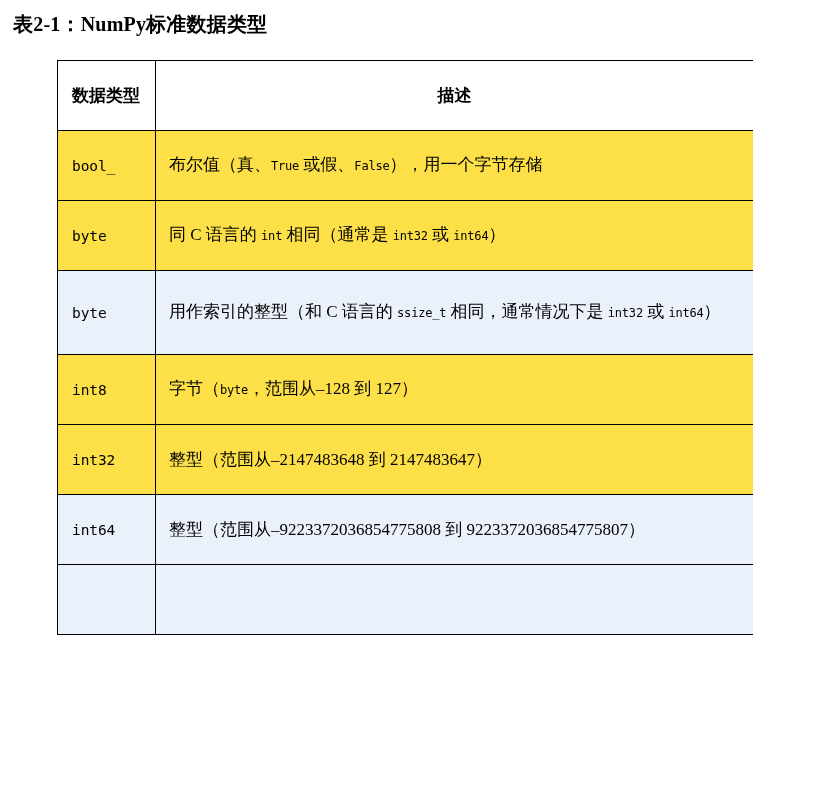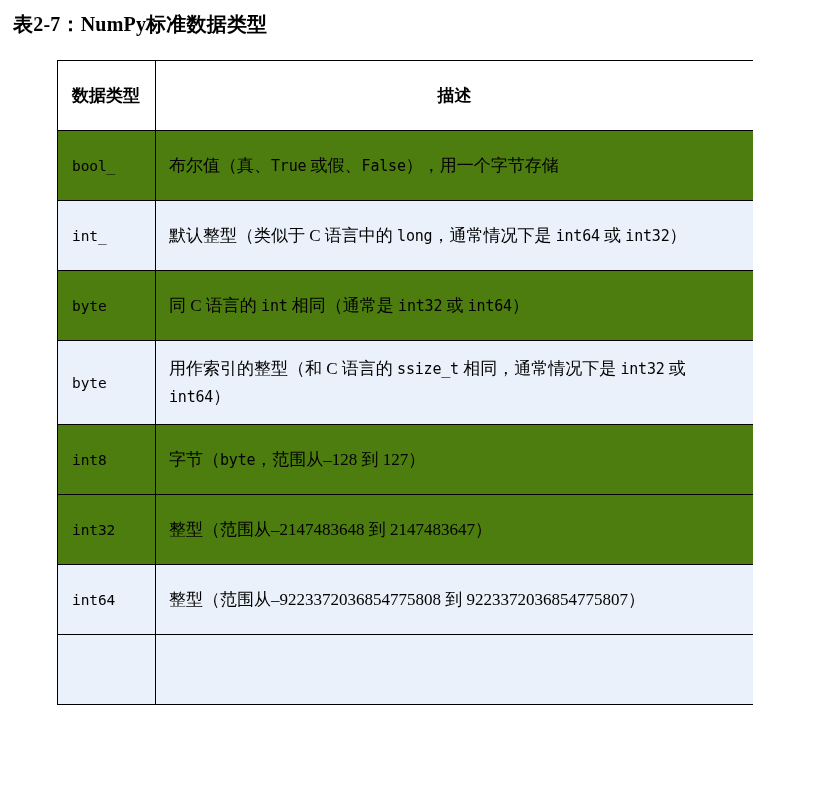--- a/index.html
+++ b/index.html
@@ -77,51 +77,51 @@
     padding: 0 14px;
   }
   .th-type   { text-align: left; }
   .th-desc   { text-align: center; }
 
   
   tr.dtype-row td { height: 69px; }
   tr.dtype-row.tall td { height: 83px; }
 
   tr.dtype-row.shade td { background: #eaf1fa; }
-  tr.dtype-row.plain td { background: #4d7c0f; }
+  tr.dtype-row.plain td { background: #fde047; }
 
   .cell-type {
     font-family: "DejaVu Sans Mono", "Liberation Mono", monospace;
     font-size: 14.5px;
     line-height: 20px;
     padding: 0 0 0 14px;
     text-align: left;
     letter-spacing: -0.1px;
   }
 
   .cell-desc {
     font-family: "Liberation Serif", "DejaVu Serif", serif;
     font-size: 17px;
     line-height: 27px;
     padding: 0 12px 0 13px;
     text-align: left;
   }
   .cell-desc code,
   .cell-desc .mono {
     font-family: "DejaVu Sans Mono", "Liberation Mono", monospace;
-    font-size: 15px;
+    font-size: 12px;
     letter-spacing: -0.2px;
   }
 </style>
 </head>
 <body>
 
 <div class="page">
 
-  <div class="table-caption">表2-7：NumPy标准数据类型</div>
+  <div class="table-caption">表2-1：NumPy标准数据类型</div>
 
   <div class="table-wrap">
     <table class="dtype-table">
       <colgroup>
         <col class="col-type">
         <col class="col-desc">
       </colgroup>
       <thead>
         <tr class="header-row">
           <th>
@@ -132,28 +132,20 @@
           </th>
         </tr>
       </thead>
       <tbody id="table-body">
           <tr class="dtype-row plain">
             <td>
               <div class="cell-type">bool_</div>
             </td>
             <td>
               <div class="cell-desc">布尔值（真、<span class="mono">True</span> 或假、<span class="mono">False</span>），用一个字节存储</div>
-            </td>
-          </tr>
-          <tr class="dtype-row shade">
-            <td>
-              <div class="cell-type">int_</div>
-            </td>
-            <td>
-              <div class="cell-desc">默认整型（类似于 C 语言中的 <span class="mono">long</span>，通常情况下是 <span class="mono">int64</span> 或 <span class="mono">int32</span>）</div>
             </td>
           </tr>
           <tr class="dtype-row plain">
             <td>
               <div class="cell-type">byte</div>
             </td>
             <td>
               <div class="cell-desc">同 C 语言的 <span class="mono">int</span> 相同（通常是 <span class="mono">int32</span> 或 <span class="mono">int64</span>）</div>
             </td>
           </tr>

